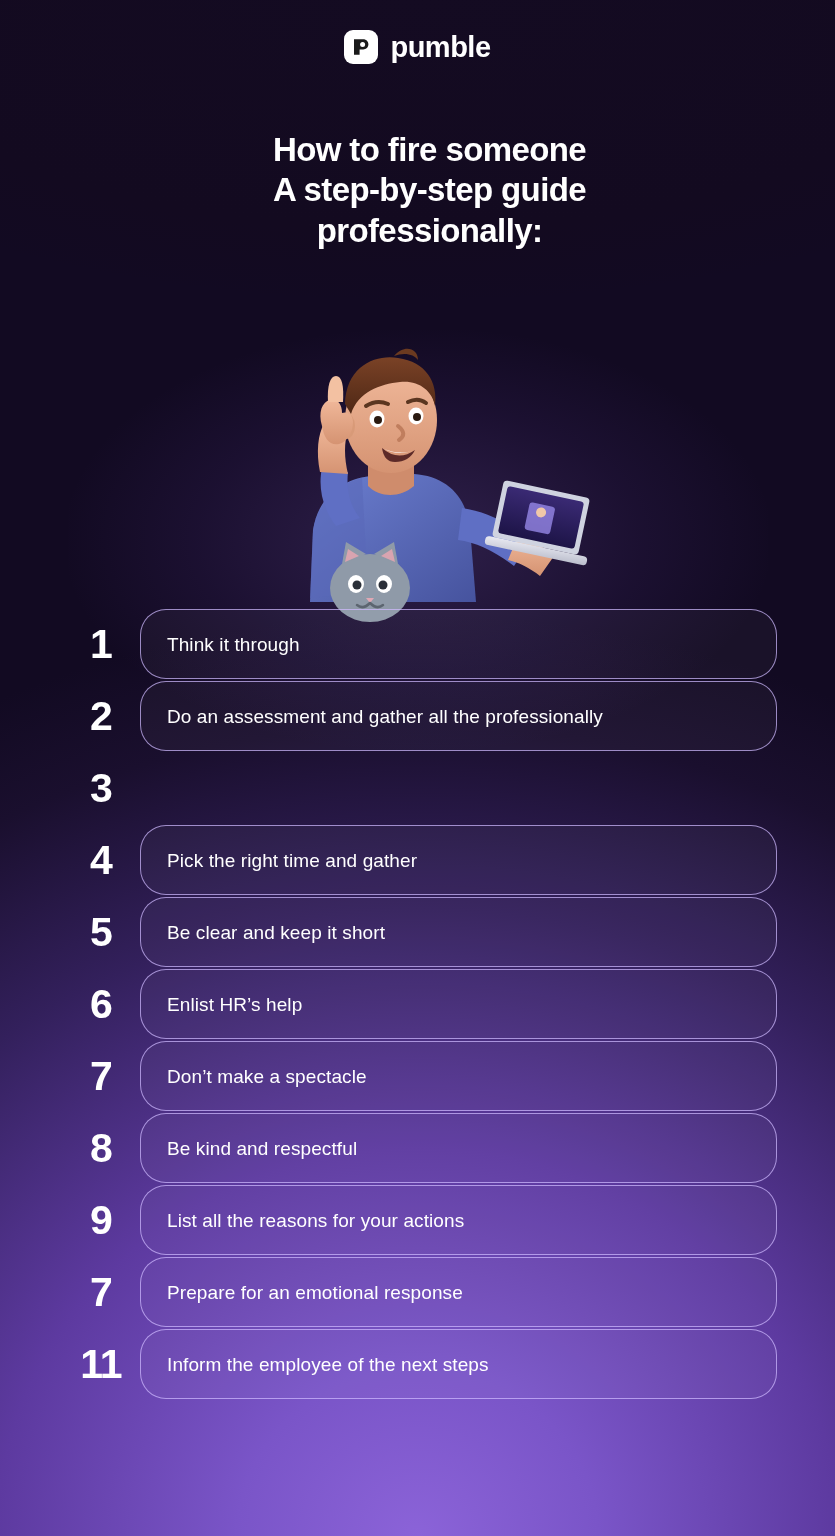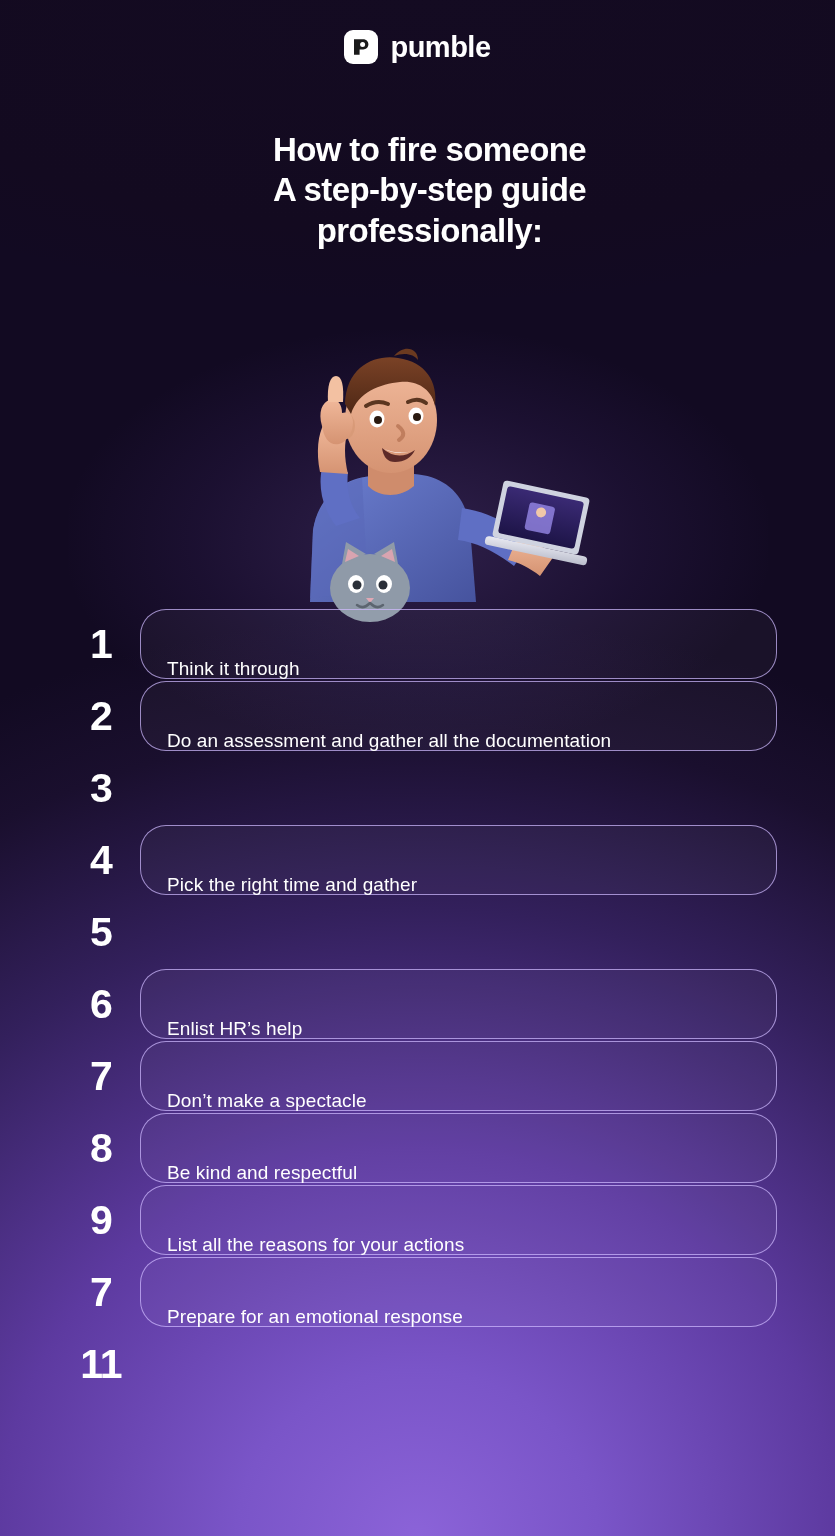--- a/index.html
+++ b/index.html
@@ -128,22 +128,22 @@
     line-height: 1;
     letter-spacing: -1px;
   }
   .step-pill {
     flex: 1;
     height: 70px;
     border: 1.6px solid rgba(207,186,255,0.72);
     border-radius: 26px;
     background: rgba(255,255,255,0.035);
     display: flex;
-    align-items: flex-end;
-    padding: 0 26px;
+    align-items: center;
+    padding: 8px 26px;
   }
   .step-label {
     color: #ffffff;
     font-size: 19px;
     line-height: 1;
     letter-spacing: 0.1px;
     white-space: nowrap;
   }
 </style>
 </head>
@@ -259,37 +259,40 @@
     <div class="step">
       <div class="step-num">1</div>
       <div class="step-pill">
         <span class="step-label">Think it through</span>
       </div>
     </div>
 
     <div class="step">
       <div class="step-num">2</div>
       <div class="step-pill">
-        <span class="step-label">Do an assessment and gather all the documentation</span>
+        <span class="step-label">Do an assessment and gather all the professionally</span>
       </div>
     </div>
 
     <div class="step">
       <div class="step-num">3</div>
     </div>
 
     <div class="step">
       <div class="step-num">4</div>
       <div class="step-pill">
         <span class="step-label">Pick the right time and gather</span>
       </div>
     </div>
 
     <div class="step">
       <div class="step-num">5</div>
+      <div class="step-pill">
+        <span class="step-label">Be clear and keep it short</span>
+      </div>
     </div>
 
     <div class="step">
       <div class="step-num">6</div>
       <div class="step-pill">
         <span class="step-label">Enlist HR’s help</span>
       </div>
     </div>
 
     <div class="step">
@@ -315,16 +318,19 @@
 
     <div class="step">
       <div class="step-num">7</div>
       <div class="step-pill">
         <span class="step-label">Prepare for an emotional response</span>
       </div>
     </div>
 
     <div class="step">
       <div class="step-num">11</div>
+      <div class="step-pill">
+        <span class="step-label">Inform the employee of the next steps</span>
+      </div>
     </div>
 
   </div>
 </div>
 
 </body></html>

